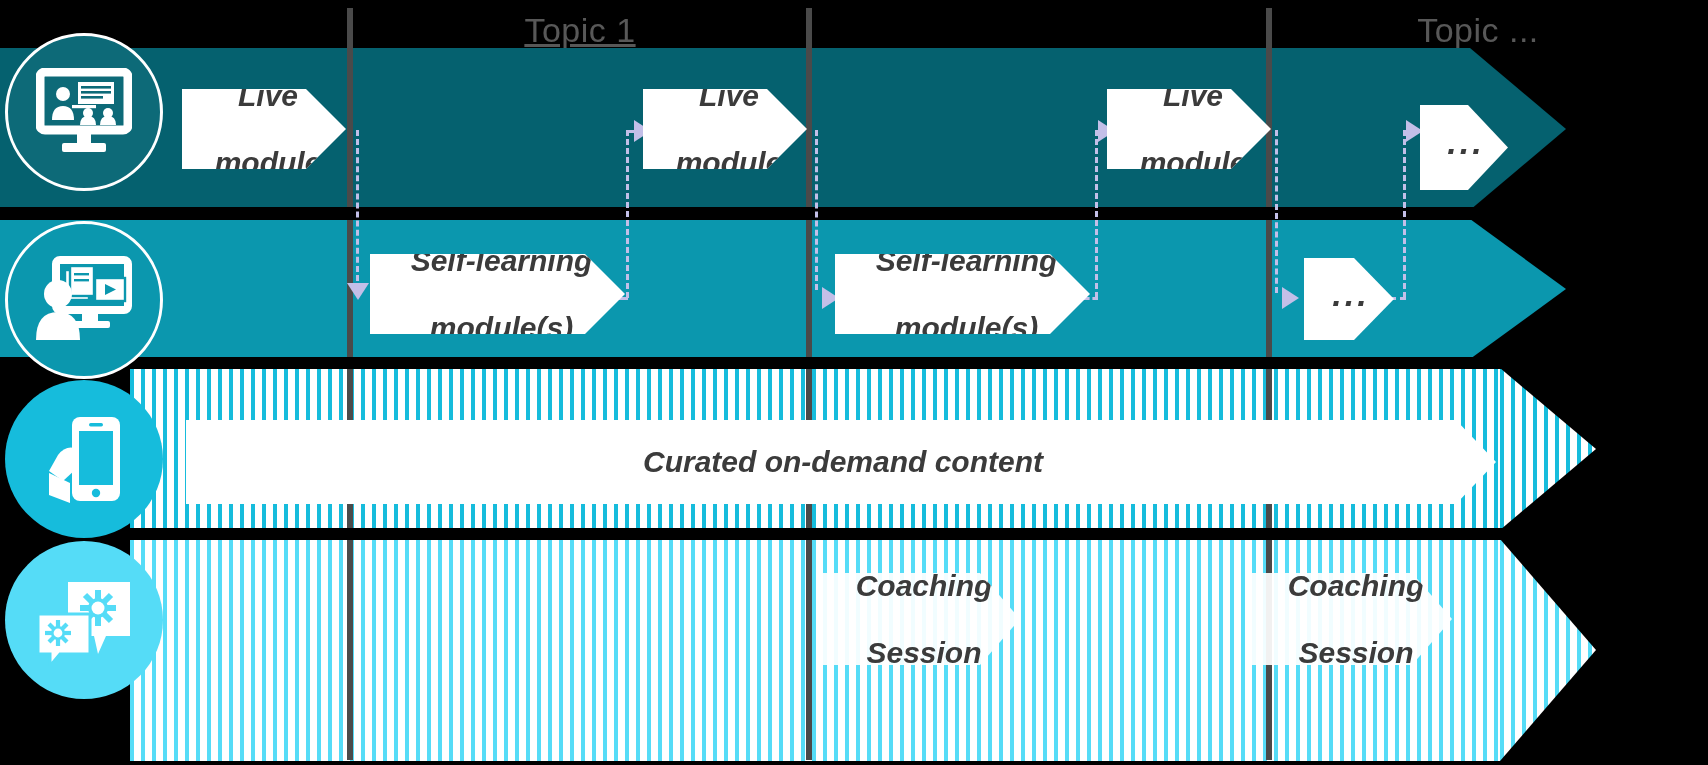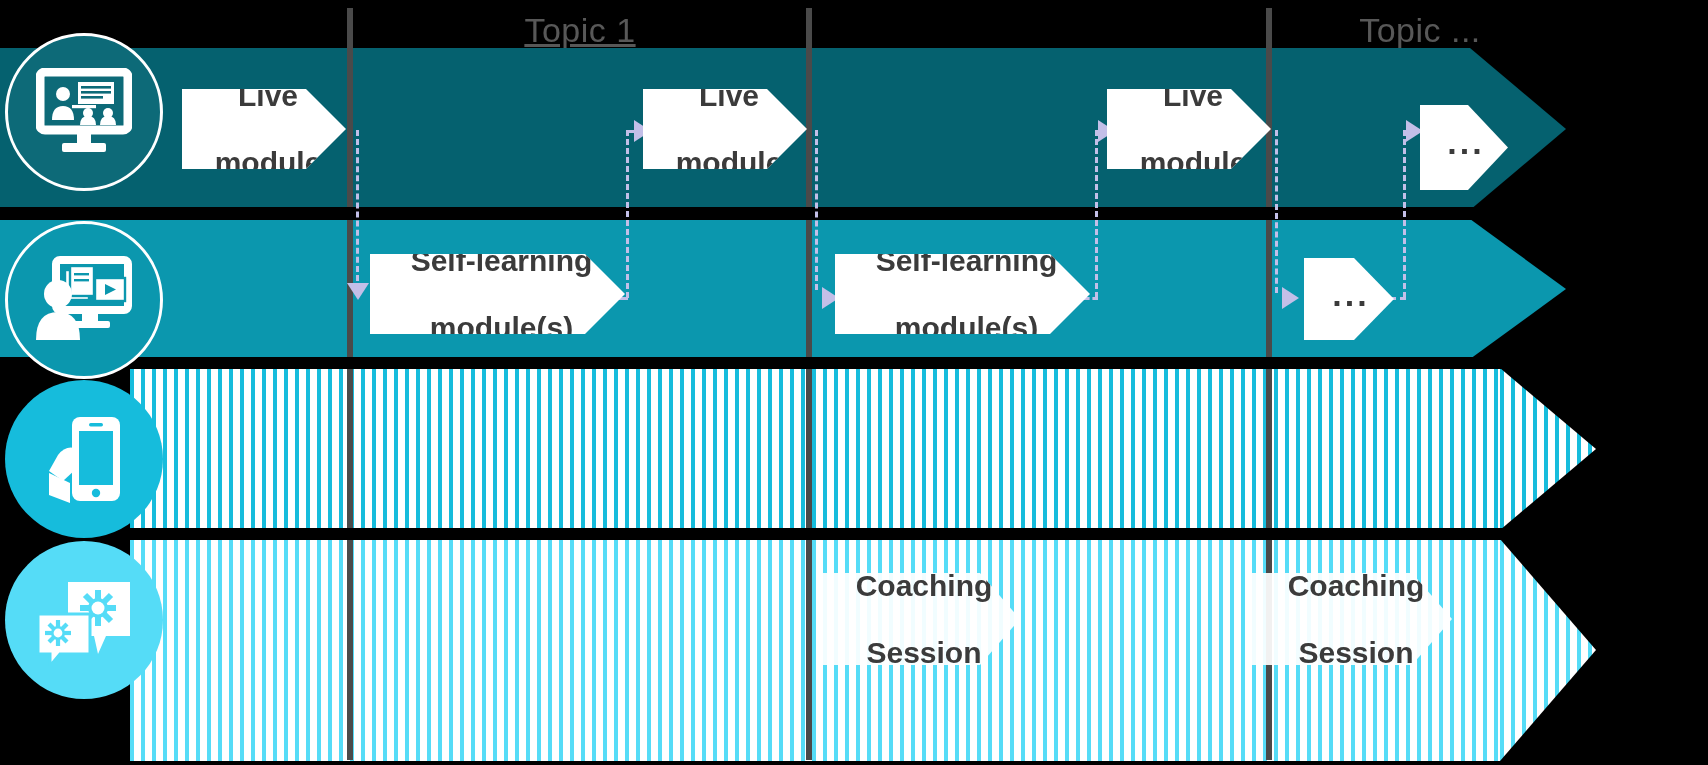--- a/index.html
+++ b/index.html
@@ -34,20 +34,21 @@
   
   .striped .body{width:100%;}
   .striped .tip{right:-96px;clip-path:polygon(0 0,0 100%,100% 50%);}
 
   
   .chev{
     position:absolute;display:flex;align-items:center;justify-content:center;
     text-align:center;color:#3b3b3b;font-weight:bold;line-height:1.12;
     clip-path:polygon(0 0, calc(100% - 40px) 0, 100% 50%, calc(100% - 40px) 100%, 0 100%);
     box-sizing:border-box;
+    font-style:italic;
   }
   .chev.white{background:#ffffff;}
   .chev.ghost{background:rgba(255,255,255,0.92);}
   .chev span{display:block;padding:0 6px 0 10px;}
 
   
   .chev.dots span{font-size:34px;letter-spacing:3px;padding-bottom:10px;}
 
   
   .dash-v,.dash-h{position:absolute;}
@@ -72,21 +73,21 @@
   }
   .icon-circle.ring{border:3px solid #ffffff;}
   .icon-circle svg{display:block;}
 </style>
 </head>
 <body>
 
 <div id="stage">
 
   <div class="topic-label" style="left:350px;width:460px;text-decoration:underline;">Topic 1</div>
-  <div class="topic-label" style="left:1270px;width:300px;text-align:center;">Topic ...</div>
+  <div class="topic-label" style="left:1328px;width:300px;text-align:center;">Topic ...</div>
 
   <div class="band solid" style="left:0px;top:48px;width:1470px;height:162px;">
     <div class="body" style="background:#05616f;"></div>
     <div class="tip" style="background:#05616f;"></div>
   </div>
 
   <div class="band solid" style="left:0px;top:219px;width:1470px;height:140px;">
     <div class="body" style="background:#0b97ae;"></div>
     <div class="tip" style="background:#0b97ae;"></div>
   </div>
@@ -152,20 +153,23 @@
   </div>
 
   <div class="chev white" style="left:835px;top:254px;width:255px;height:80px;font-size:30px;">
     <span><span>Self-learning</span><br><span>module(s)</span></span>
   </div>
 
   <div class="chev white dots" style="left:1304px;top:258px;width:90px;height:82px;">
     <span>...</span>
   </div>
 
+  <div class="chev white" style="left:186px;top:420px;width:1310px;height:84px;font-size:30px;">
+    <span>Curated on-demand content</span>
+  </div>
 
   <div class="chev ghost" style="left:820px;top:573px;width:200px;height:92px;font-size:30px;">
     <span><span>Coaching</span><br><span>Session</span></span>
   </div>
 
   <div class="chev ghost" style="left:1252px;top:573px;width:200px;height:92px;font-size:30px;">
     <span><span>Coaching</span><br><span>Session</span></span>
   </div>
 
   <div class="icon-circle ring" style="left:5px;top:33px;width:158px;height:158px;background:#0d6a78;">

